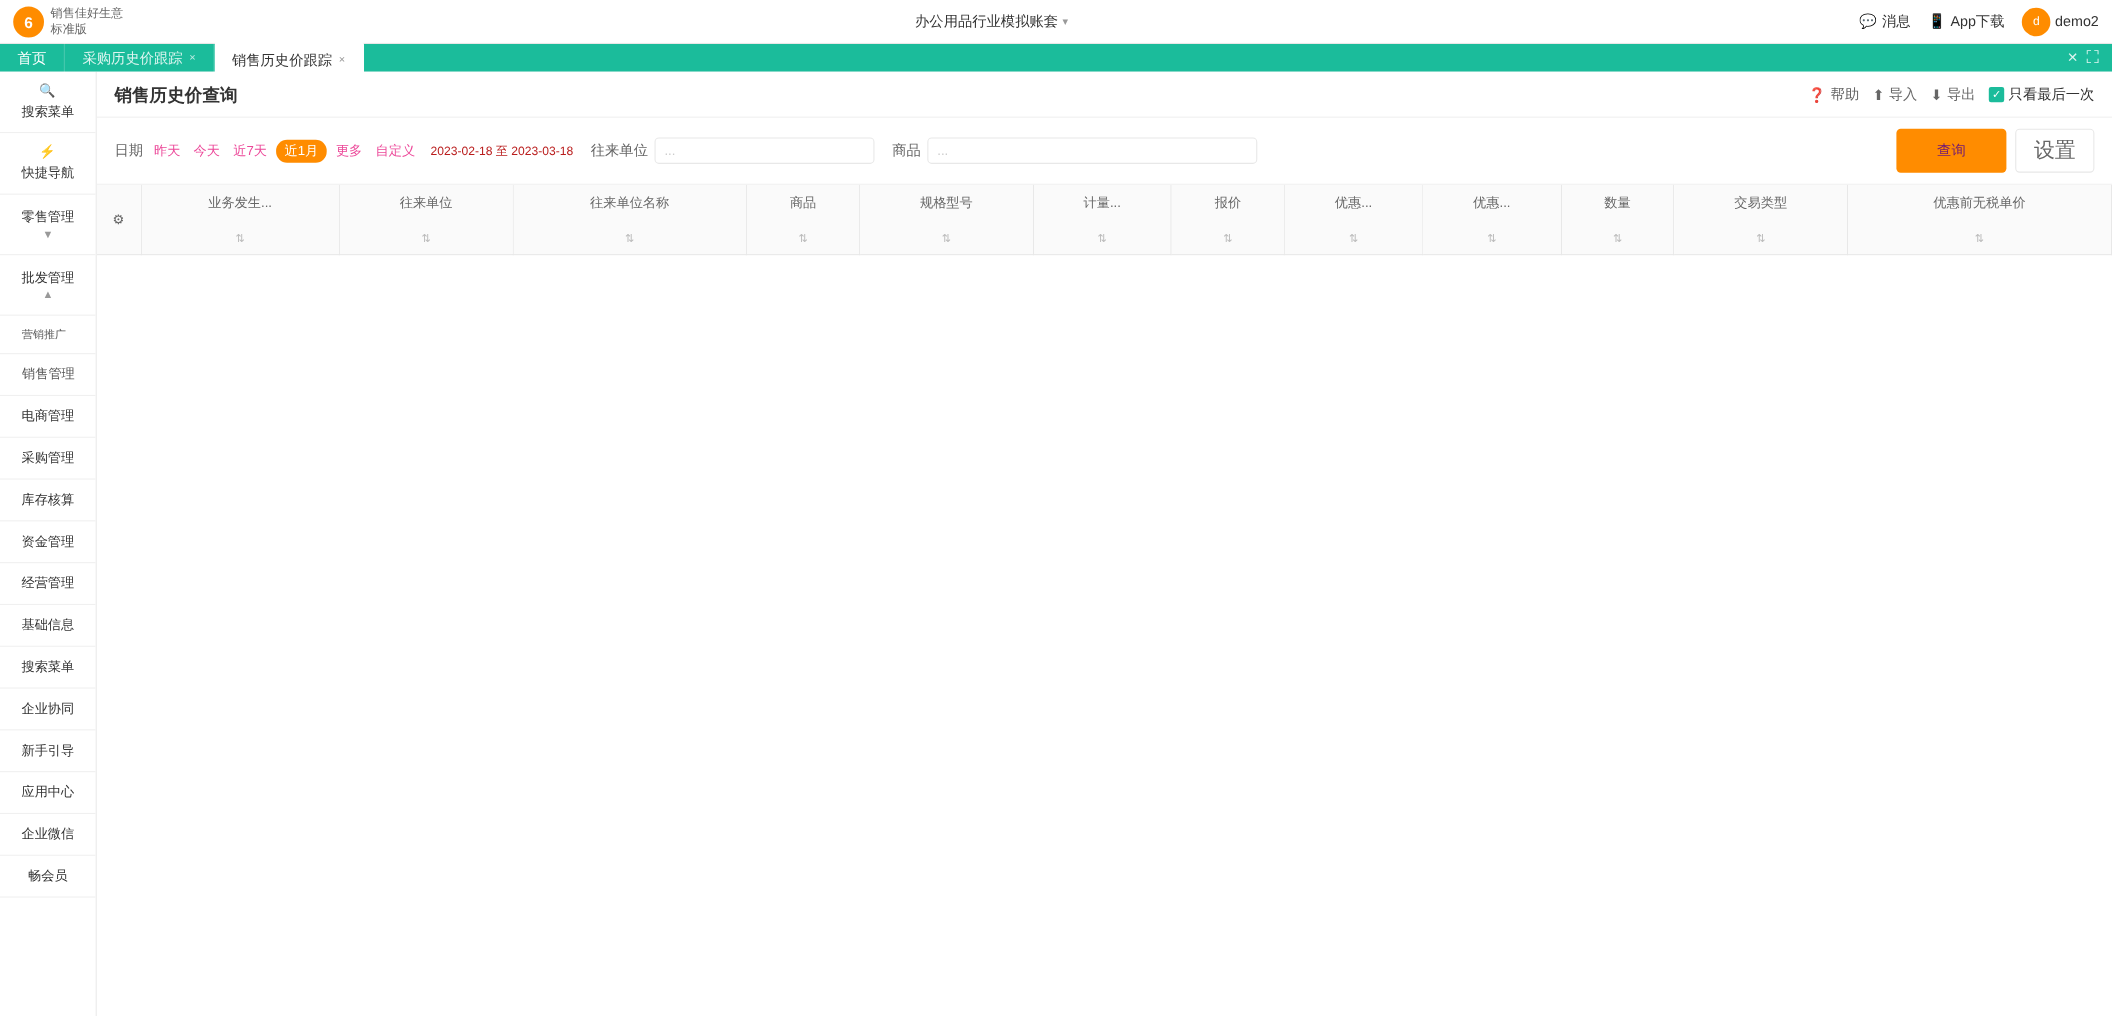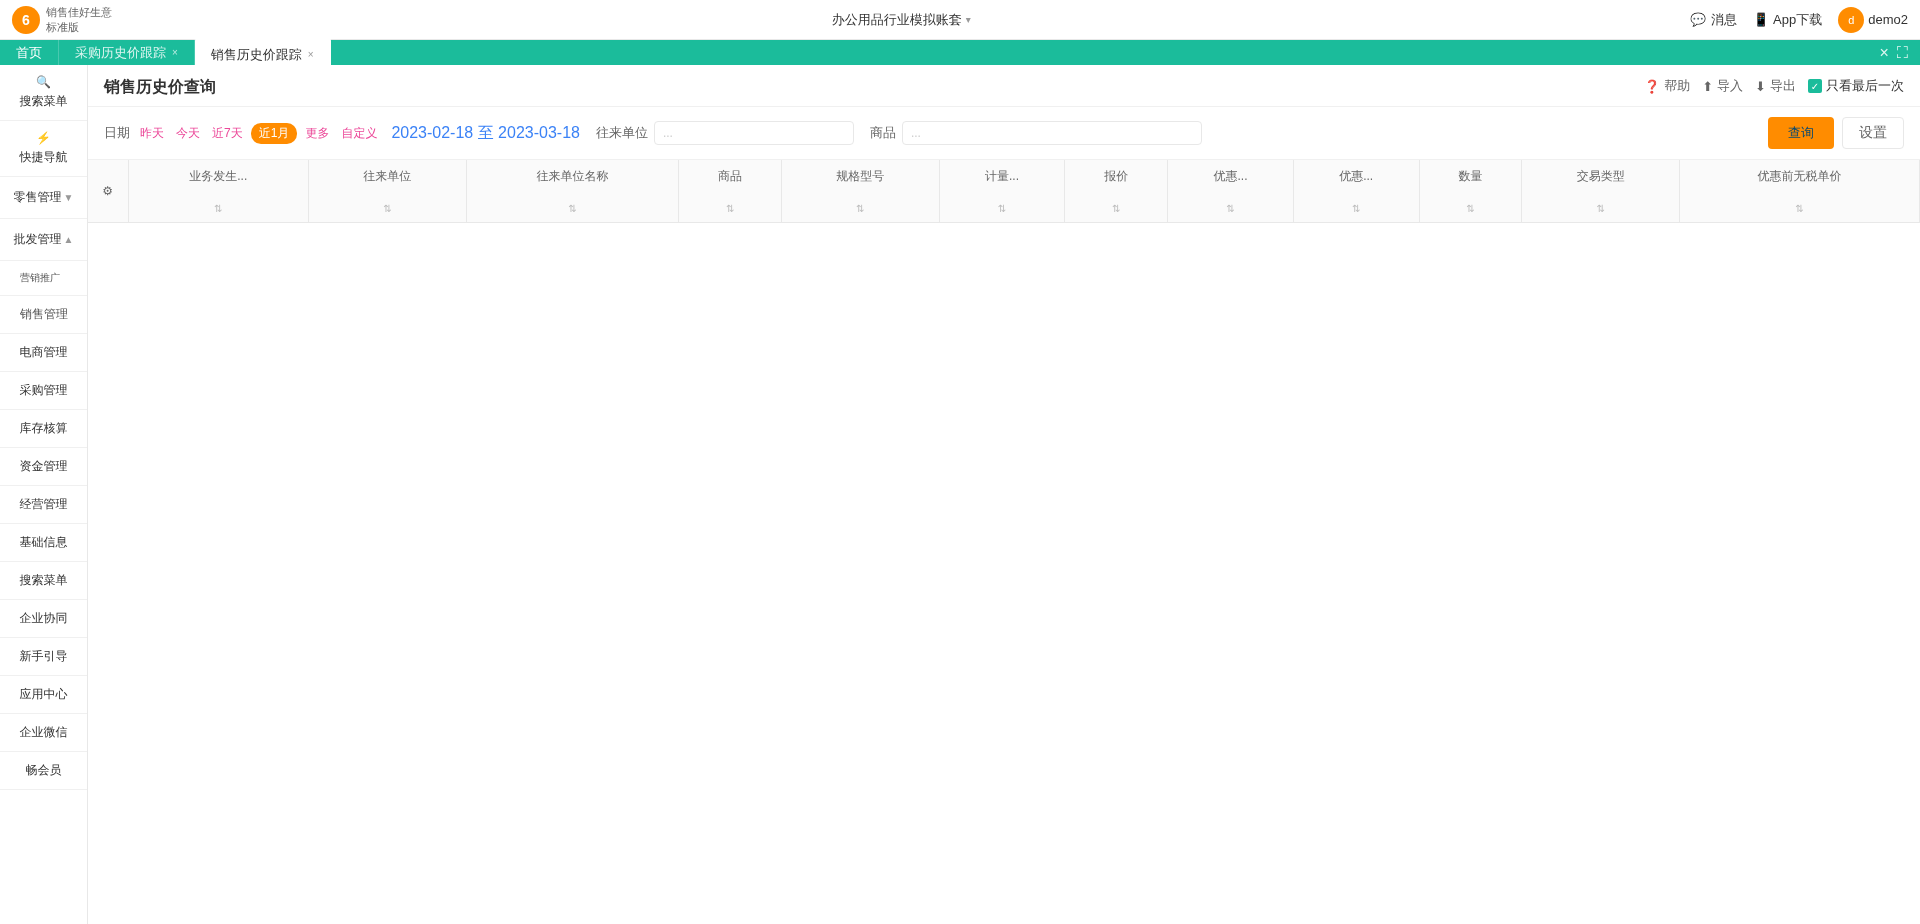--- a/index.html
+++ b/index.html
@@ -27,21 +27,21 @@
     .tab.active .tab-close { color: #999; }
     .tab-bar-actions { margin-left: auto; display: flex; align-items: center; gap: 8px; padding-right: 12px; }
     .tab-bar-btn { color: rgba(255,255,255,0.85); cursor: pointer; font-size: 16px; }
 
     
     .main-layout { display: flex; flex: 1; overflow: hidden; }
 
     
     .sidebar { width: 88px; background: #fff; border-right: 1px solid #e8e8e8; display: flex; flex-direction: column; overflow-y: auto; flex-shrink: 0; }
     .sidebar-item { padding: 10px 4px; text-align: center; cursor: pointer; font-size: 12px; color: #333; border-bottom: 1px solid #f0f0f0; display: flex; flex-direction: column; align-items: center; gap: 4px; }
-    .sidebar-item.with-arrow { flex-direction: row; justify-content: center; gap: 2px; padding: 12px 8px; }
+    .sidebar-item.with-arrow { flex-direction: column; justify-content: center; gap: 2px; padding: 12px 8px; }
     .sidebar-item.with-arrow .arrow { font-size: 10px; color: #999; }
     .sidebar-section-label { font-size: 12px; }
 
     
     .content-area { flex: 1; background: #fff; display: flex; flex-direction: column; overflow: hidden; }
 
     
     .page-header { padding: 12px 16px 8px; display: flex; align-items: flex-start; justify-content: space-between; border-bottom: 1px solid #f0f0f0; flex-shrink: 0; }
     .page-title { font-size: 16px; font-weight: bold; color: #333; }
     .page-header-actions { display: flex; align-items: center; gap: 12px; }
@@ -49,26 +49,26 @@
     .checkbox-label { display: flex; align-items: center; gap: 4px; font-size: 13px; color: #333; }
     .checkbox-checked { width: 14px; height: 14px; background: #1bbc9b; border-radius: 2px; display: flex; align-items: center; justify-content: center; color: white; font-size: 10px; }
 
     
     .filter-bar { padding: 10px 16px; display: flex; align-items: center; gap: 16px; flex-shrink: 0; border-bottom: 1px solid #f0f0f0; flex-wrap: wrap; }
     .filter-group { display: flex; align-items: center; gap: 6px; }
     .filter-label { font-size: 13px; color: #666; }
     .date-options { display: flex; align-items: center; gap: 4px; }
     .date-opt { font-size: 12px; color: #ec4899; cursor: pointer; padding: 2px 4px; border-radius: 3px; }
     .date-opt.active { background: #ff8c00; color: #fff; border-radius: 10px; padding: 2px 8px; }
-    .date-range { font-size: 16px; color: #3b82f6; margin-left: 4px; }
+    .date-range { font-size: 11px; color: #b91c1c; margin-left: 4px; }
     .filter-input { display: flex; align-items: center; gap: 4px; border: 1px solid #e8e8e8; border-radius: 4px; padding: 4px 8px; min-width: 200px; background: #fff; cursor: pointer; }
     .filter-input span { color: #ccc; font-size: 12px; }
     .filter-input .dots { color: #ccc; }
-    .query-btn { background: #ff8c00; color: #0c4a6e; border: none; border-radius: 4px; padding: 6px 20px; font-size: 13px; cursor: pointer; text-align: right; }
-    .setting-btn { background: #fff; color: #666; border: 1px solid #e8e8e8; border-radius: 4px; padding: 6px 16px; font-size: 14px; cursor: pointer; }
+    .query-btn { background: #ff8c00; color: #701a75; border: none; border-radius: 4px; padding: 6px 37px; font-size: 13px; cursor: pointer; text-align: right; }
+    .setting-btn { background: #fff; color: #666; border: 1px solid #e8e8e8; border-radius: 4px; padding: 6px 16px; font-size: 19px; cursor: pointer; }
     .filter-right { margin-left: auto; display: flex; gap: 8px; }
 
     
     .table-area { flex: 1; overflow: auto; }
     .data-table { width: 100%; border-collapse: collapse; }
     .data-table th { background: #fafafa; border-bottom: 1px solid #e8e8e8; border-right: 1px solid #e8e8e8; padding: 8px 10px; font-size: 12px; color: #666; font-weight: normal; text-align: left; white-space: nowrap; position: sticky; top: 0; }
     .data-table th:first-child { width: 40px; text-align: center; }
     .col-sort { display: flex; align-items: center; gap: 18px; flex-direction: column; }
     .sort-icon { font-size: 10px; color: #bbb; }
 

